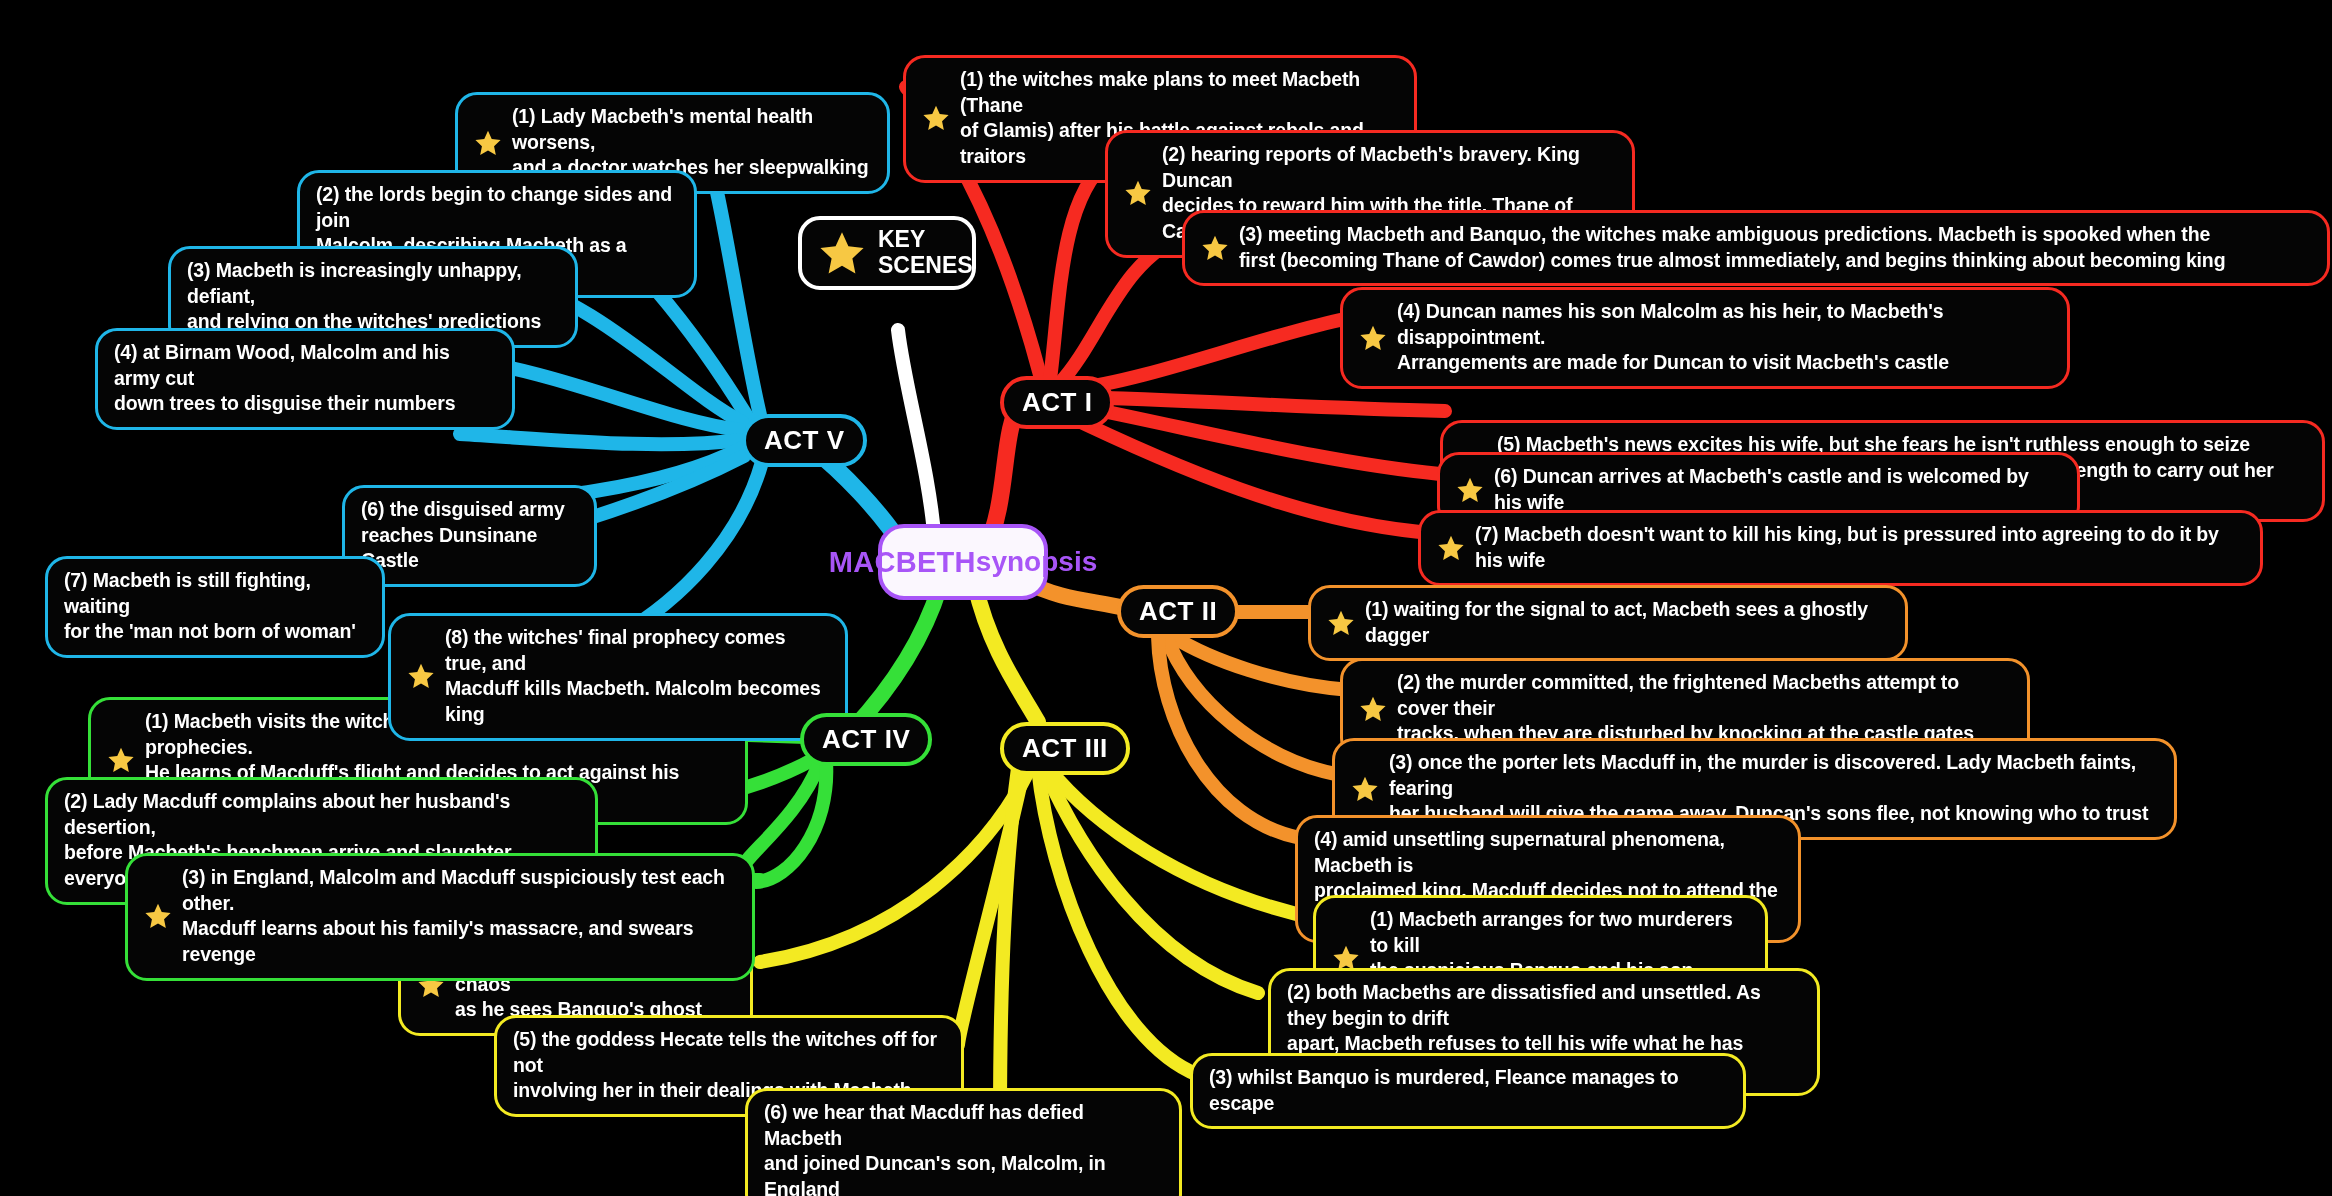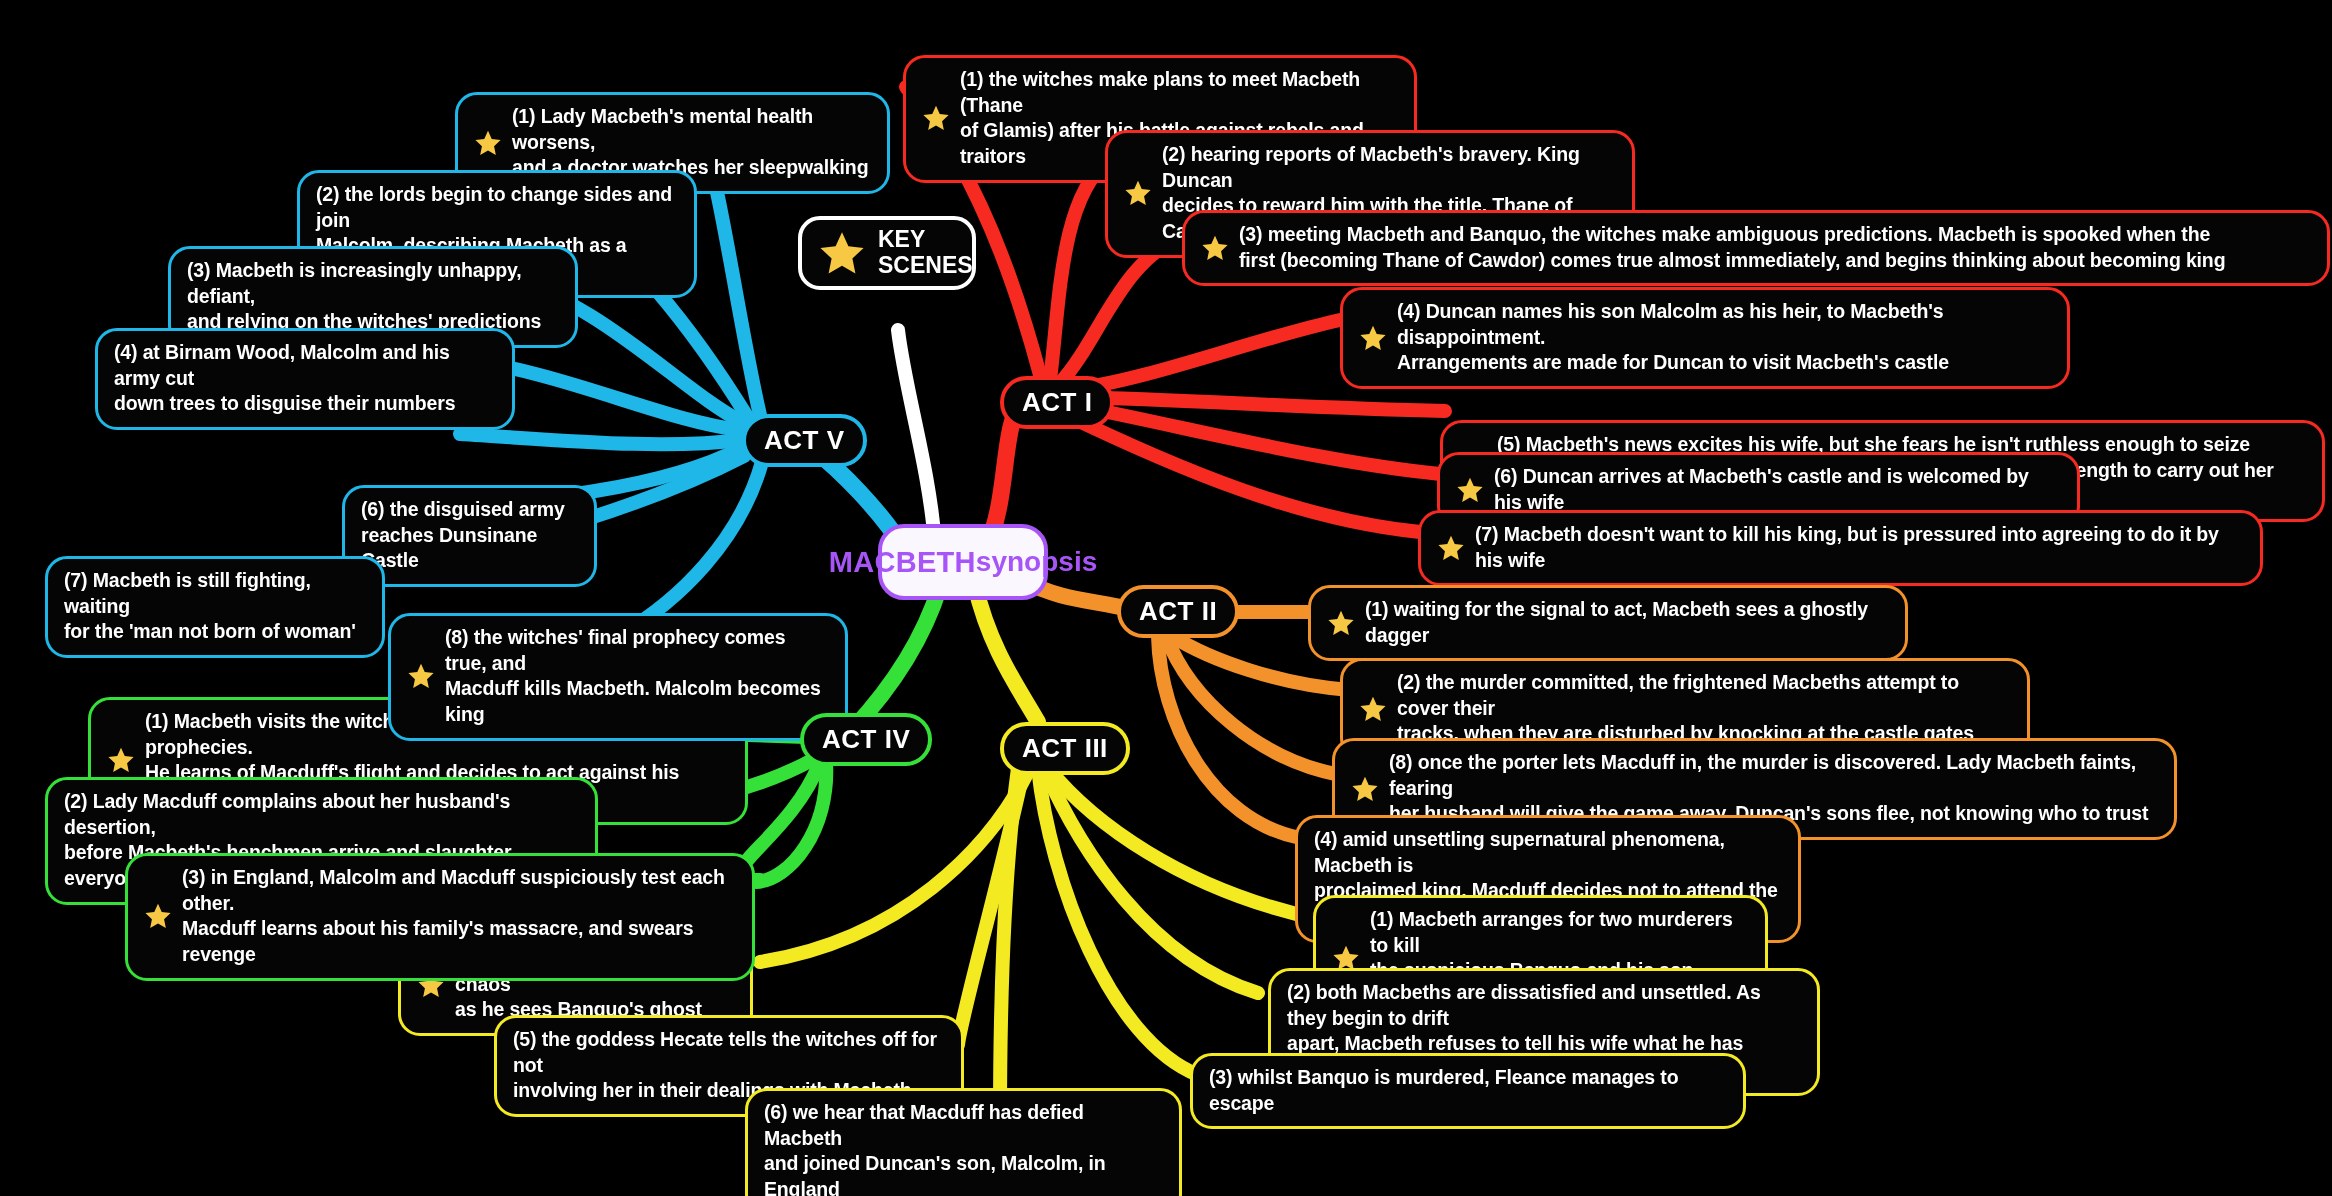--- a/index.html
+++ b/index.html
@@ -255,21 +255,21 @@
     <span class="star"><svg viewBox="0 0 24 24" width="28" height="28">
           <polygon points="12,1.6 15.2,8.6 22.8,9.5 17.2,14.7 18.7,22.2 12,18.4 5.3,22.2 6.8,14.7 1.2,9.5 8.8,8.6" fill="#F7C843"></polygon>
         </svg></span>
     <span class="txt">(2) the murder committed, the frightened Macbeths attempt to cover their
 tracks, when they are disturbed by knocking at the castle gates</span></div>
 
   <div class="node c-orange" style="left:1332px;top:738px;width:845px;">
     <span class="star"><svg viewBox="0 0 24 24" width="28" height="28">
           <polygon points="12,1.6 15.2,8.6 22.8,9.5 17.2,14.7 18.7,22.2 12,18.4 5.3,22.2 6.8,14.7 1.2,9.5 8.8,8.6" fill="#F7C843"></polygon>
         </svg></span>
-    <span class="txt">(8) once the porter lets Macduff in, the murder is discovered. Lady Macbeth faints, fearing
+    <span class="txt">(3) once the porter lets Macduff in, the murder is discovered. Lady Macbeth faints, fearing
 her husband will give the game away. Duncan's sons flee, not knowing who to trust</span></div>
 
   <div class="node c-orange" style="left:1295px;top:815px;width:506px;">
     <span class="txt">(4) amid unsettling supernatural phenomena, Macbeth is
 proclaimed king. Macduff decides not to attend the coronation</span></div>
 
   <div class="node c-yellow" style="left:1313px;top:895px;width:455px;">
     <span class="star"><svg viewBox="0 0 24 24" width="28" height="28">
           <polygon points="12,1.6 15.2,8.6 22.8,9.5 17.2,14.7 18.7,22.2 12,18.4 5.3,22.2 6.8,14.7 1.2,9.5 8.8,8.6" fill="#F7C843"></polygon>
         </svg></span>

